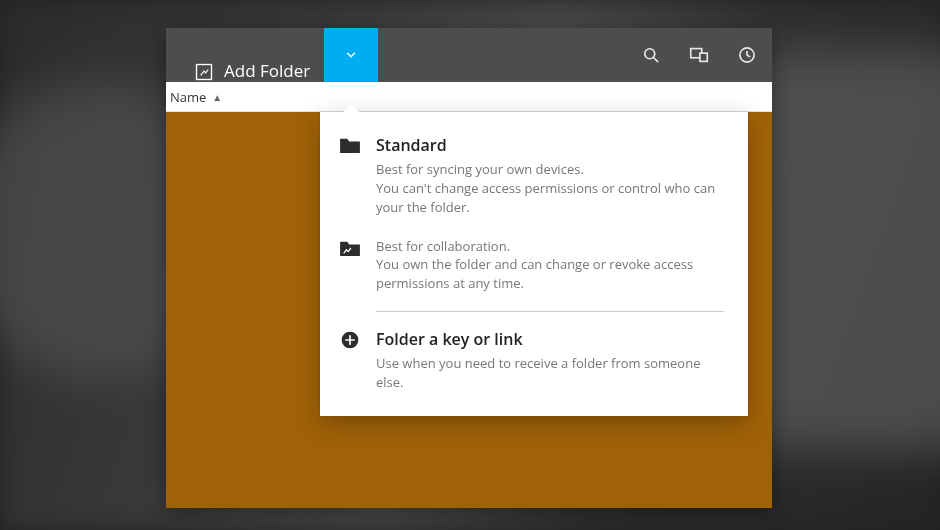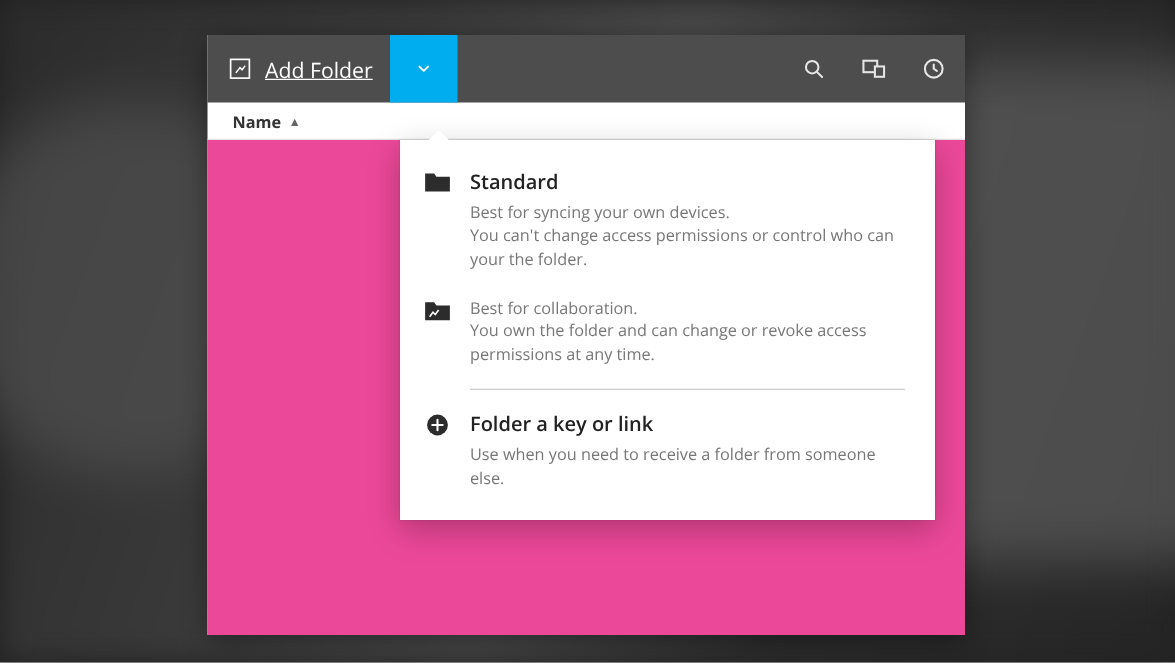--- a/index.html
+++ b/index.html
@@ -31,24 +31,23 @@
     }
 
     .header {
       height: 54px;
       background: #4d4d4d;
       display: flex; align-items: center;
       color: #fff;
       position: relative;
     }
     .hdr-left {
-      display: flex; align-items: center;
-      padding-left: 16px;
+      display: flex; align-items: flex-end;
+      padding-left: 28px;
       height: 100%;
-      text-decoration: underline;
     }
     .folder-icon {
       width: 20px; height: 20px;
       display:flex; align-items:center; justify-content:center;
       margin-right: 10px;
     }
     .hdr-title {
       font-size: 17px; font-weight: 400;
       color: #fff;
     }
@@ -70,27 +69,27 @@
       width: 22px; height: 22px;
       display:flex; align-items:center; justify-content:center;
       cursor: pointer;
     }
     .hdr-actions svg { stroke:#e6e6e6; }
 
     .columns {
       height: 30px;
       border-bottom: 1px solid #e2e2e2;
       display: flex; align-items: center;
-      padding: 0 20px;
-      font-size: 13px; font-weight: 700; color:#333;
+      padding: 0 4px;
+      font-size: 13px; font-weight: 400; color:#333;
     }
     .col-name { display:flex; align-items:center; gap:6px; }
     .sort-arrow { font-size:10px; color:#666; }
 
-    .content { flex:1; position: relative; background:#ec4899; }
+    .content { flex:1; position: relative; background:#a16207; }
 
     .dropdown-panel {
       position: absolute;
       top: 0; left: 154px;
       width: 428px;
       background: #fff;
       box-shadow: 0 8px 24px rgba(0,0,0,0.25), 0 0 0 1px rgba(0,0,0,0.05);
       padding: 12px 0 14px;
     }
     .dropdown-panel::before {

